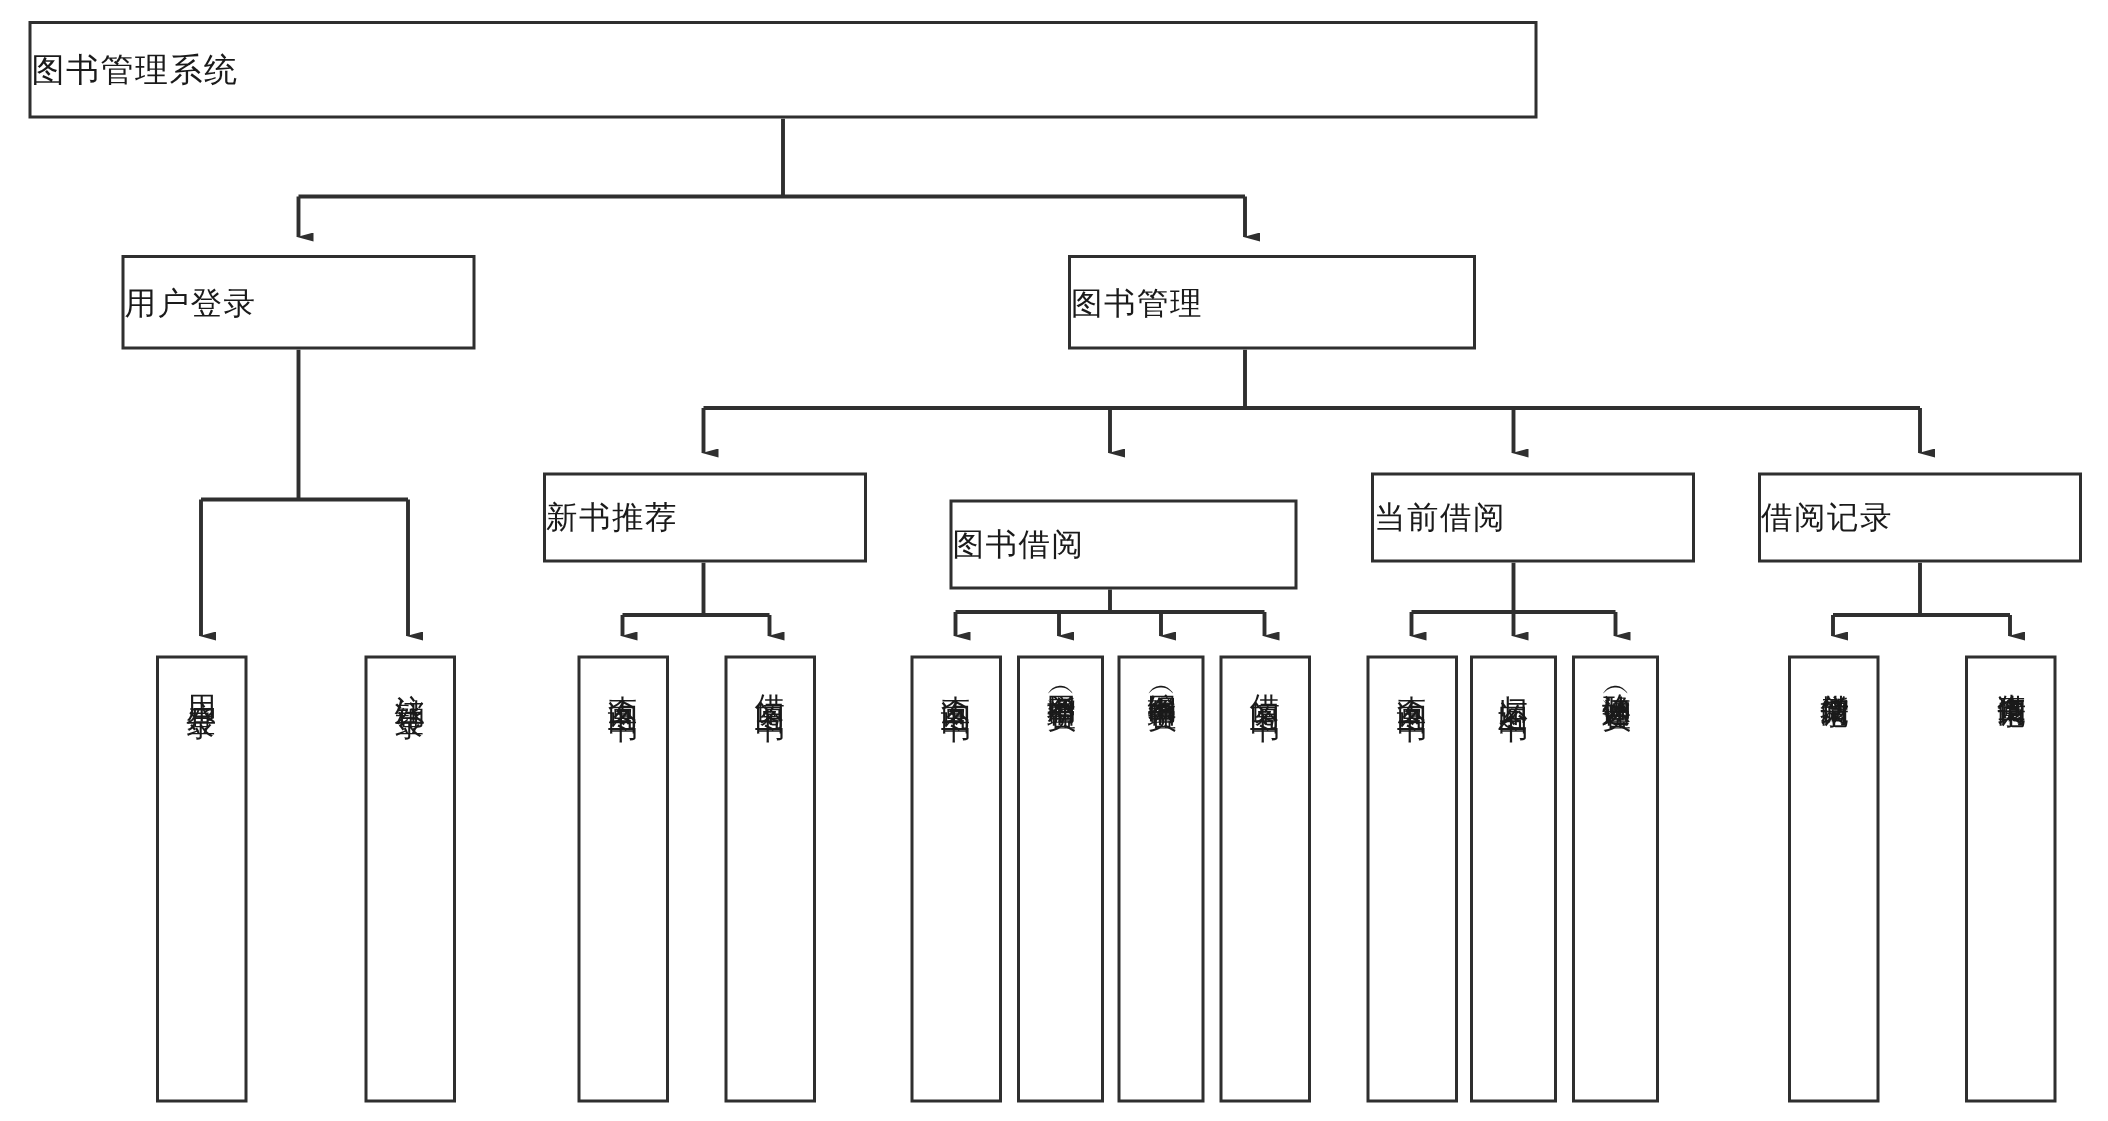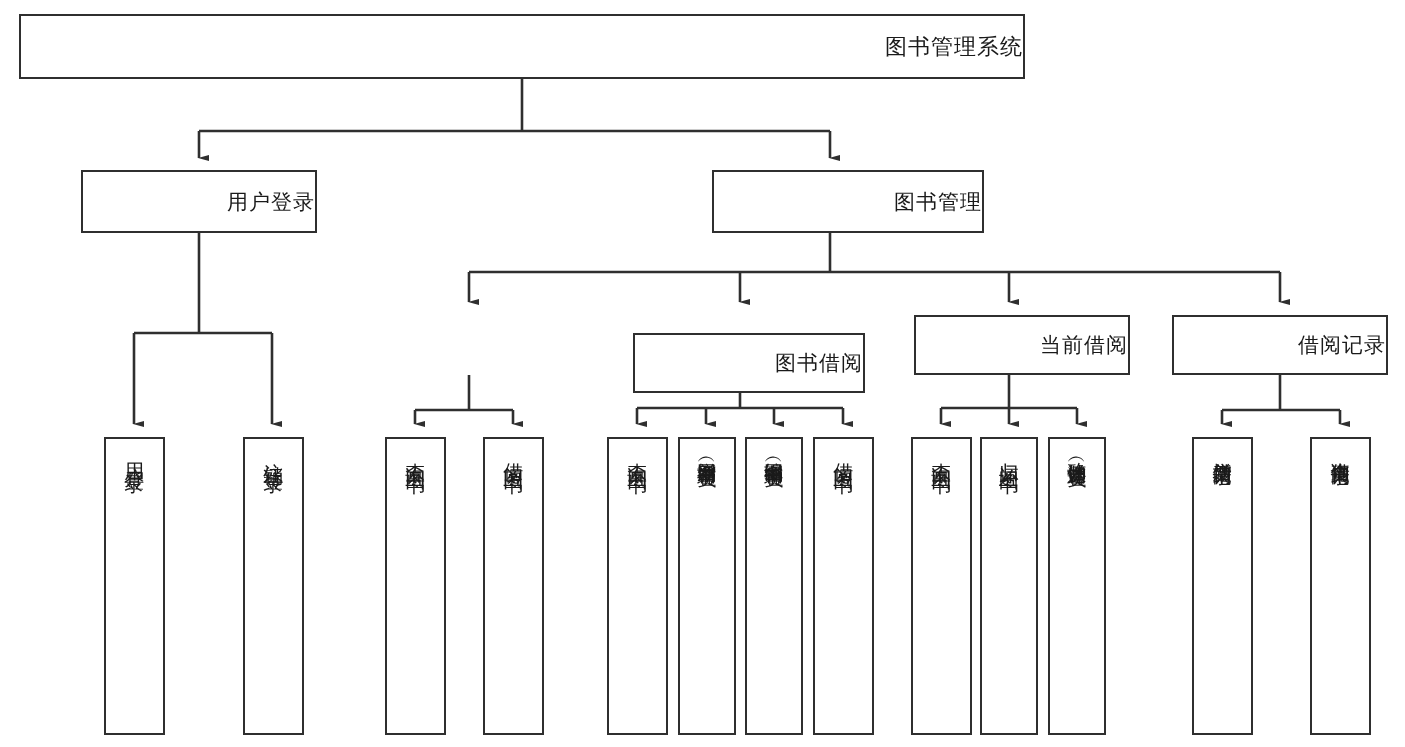--- a/index.html
+++ b/index.html
@@ -15,21 +15,21 @@
     font-family: "DejaVu Sans", "Liberation Sans", sans-serif;
     overflow: hidden;
   }
   .node {
     position: absolute;
     box-sizing: border-box;
     border: 2px solid #2f2f2f;
     background: #ffffff;
     display: flex;
     align-items: center;
-    justify-content: flex-end;
+    justify-content: flex-start;
     color: #1a1a1a;
   }
   
   .node.h {
     font-size: 21px;
     letter-spacing: 1px;
     white-space: nowrap;
   }
   .node.h.root { font-size: 22px; }
   
@@ -124,20 +124,23 @@
     <span>图书管理系统</span>
   </div>
 
   <div class="node h" style="left:81px; top:170px; width:236px; height:63px;">
     <span>用户登录</span>
   </div>
   <div class="node h" style="left:712px; top:170px; width:272px; height:63px;">
     <span>图书管理</span>
   </div>
 
+  <div class="node h" style="left:362px; top:315px; width:216px; height:60px;">
+    <span>新书推荐</span>
+  </div>
   <div class="node h" style="left:633px; top:333px; width:232px; height:60px;">
     <span>图书借阅</span>
   </div>
   <div class="node h" style="left:902px; top:315px; width:216px; height:60px;margin-left:12px;">
     <span>当前借阅</span>
   </div>
   <div class="node h" style="left:1172px; top:315px; width:216px; height:60px;">
     <span>借阅记录</span>
   </div>
 

